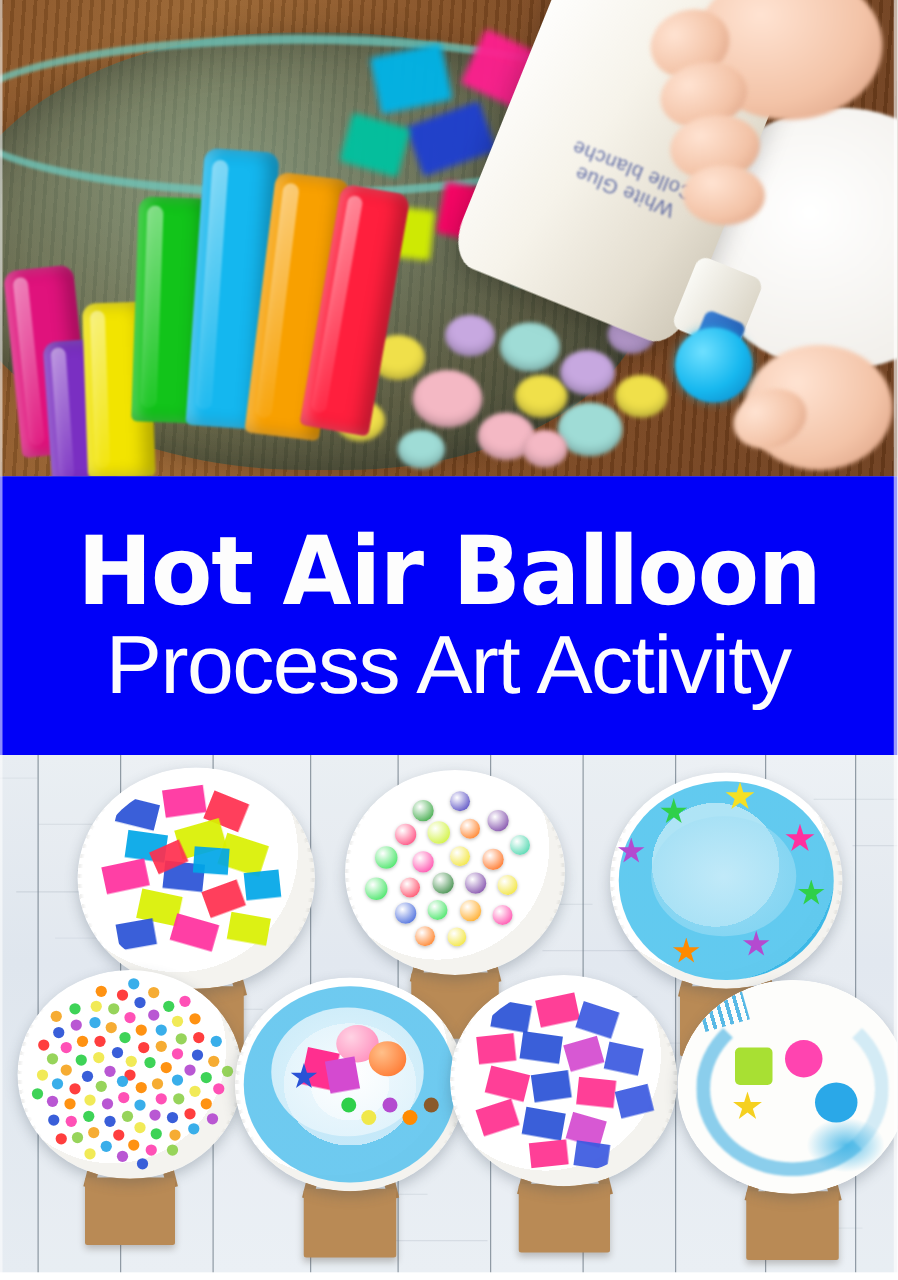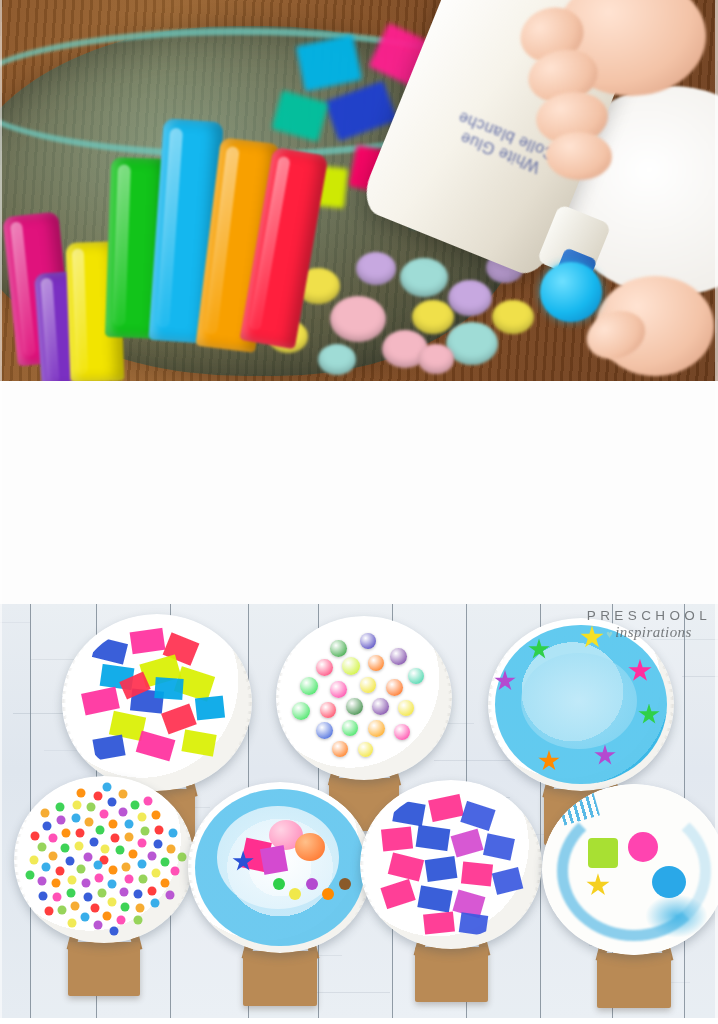--- a/index.html
+++ b/index.html
@@ -164,20 +164,24 @@
     <div class="hand" style="left:536px;top:92px;width:72px;height:52px;transform:rotate(-6deg)"></div>
     <div class="hand" style="left:546px;top:132px;width:66px;height:48px;transform:rotate(2deg)"></div>
     <div class="hand" style="left:596px;top:276px;width:118px;height:100px;"></div>
     <div class="hand" style="left:586px;top:312px;width:60px;height:46px;transform:rotate(-20deg)"></div>
 
     <div class="pom" style="left:540px;top:262px;width:62px;height:60px;
       background:radial-gradient(circle at 36% 32%,#6fe0ff,#17b8ef 55%,#0a7fc0);
       box-shadow:0 0 8px rgba(23,184,239,.6)"></div>
   </div>
 
+  <div class="banner">
+    <div class="title-1">Hot Air Balloon</div>
+    <div class="title-2">Process Art Activity</div>
+  </div>
 
   <div class="photo-bot">
     <div class="wood-bot"></div>
     <div id="plank-layer">
         <div class="plank" style="left: 30px;"></div>
         <div class="plankshade" style="left: 31px; width: 66px; opacity: 0.25;"></div>
         <div class="plank" style="left: 96px;"></div>
         <div class="plankshade" style="left: 97px; width: 74px; opacity: 0.37;"></div>
         <div class="plank" style="left: 170px;"></div>
         <div class="plankshade" style="left: 171px; width: 78px; opacity: 0.49;"></div>
@@ -475,21 +479,17 @@
               <div class="dot" style="left: 25%; top: 31.5217%; width: 30px; height: 30px; background: rgb(168, 224, 51); border-radius: 4px;"></div>
               <div class="dot" style="left: 46.7391%; top: 28.2609%; width: 30px; height: 30px; background: rgb(255, 68, 176);"></div>
               <div class="dot" style="left: 59.7826%; top: 47.8261%; width: 34px; height: 32px; background: rgb(42, 168, 232);"></div>
               <div class="star" style="left: 23.913%; top: 52.1739%; width: 24px; height: 24px; background: rgb(245, 208, 32);"></div>
             </div>
           </div>
         </div>
       </div>
   </div>
 
-  <div class="wm">
-    <div class="wm-top">PRESCHOOL</div>
-    <div class="wm-bot"><span class="wm-heart">♥</span><span>inspirations</span></div>
-  </div>
 
   <div class="bot-margin"></div>
   <div class="edge-l"></div>
   <div class="edge-r"></div>
 </div>
 
 </body></html>

